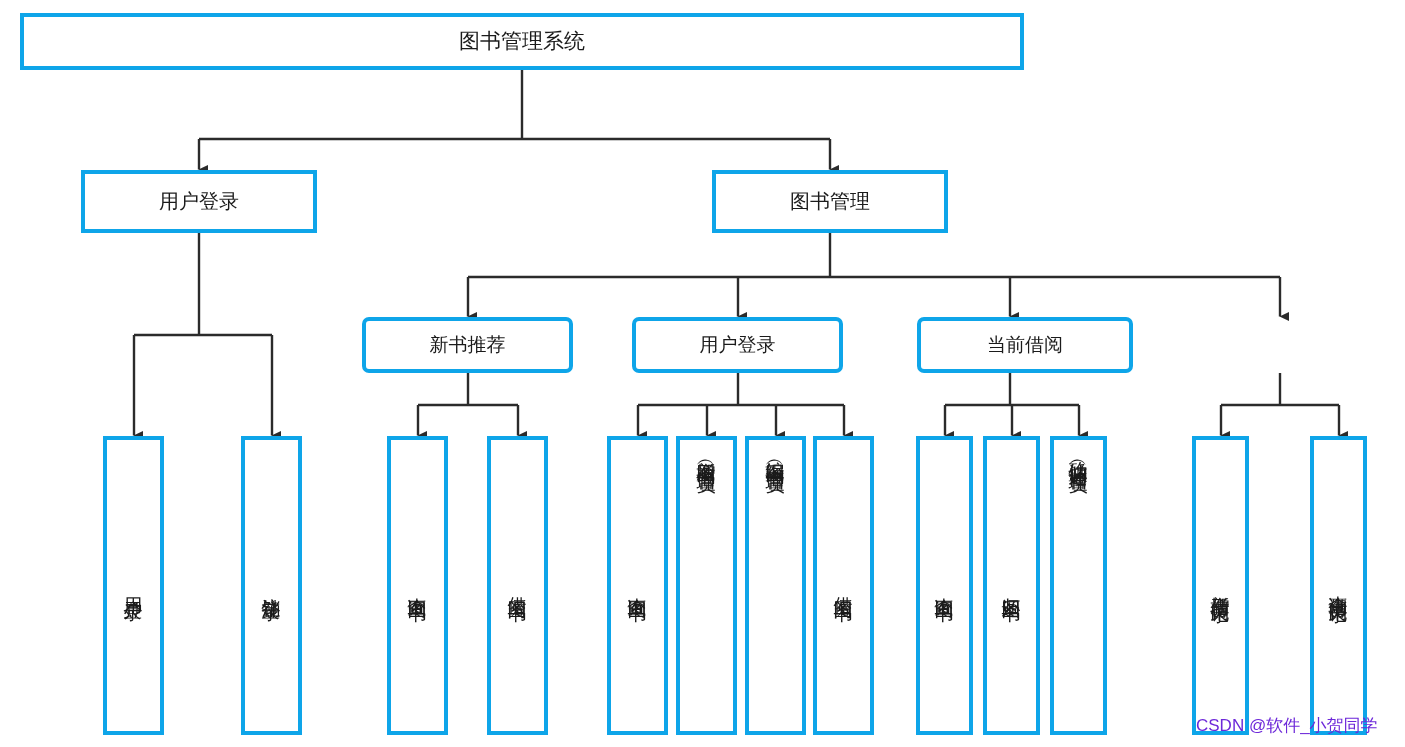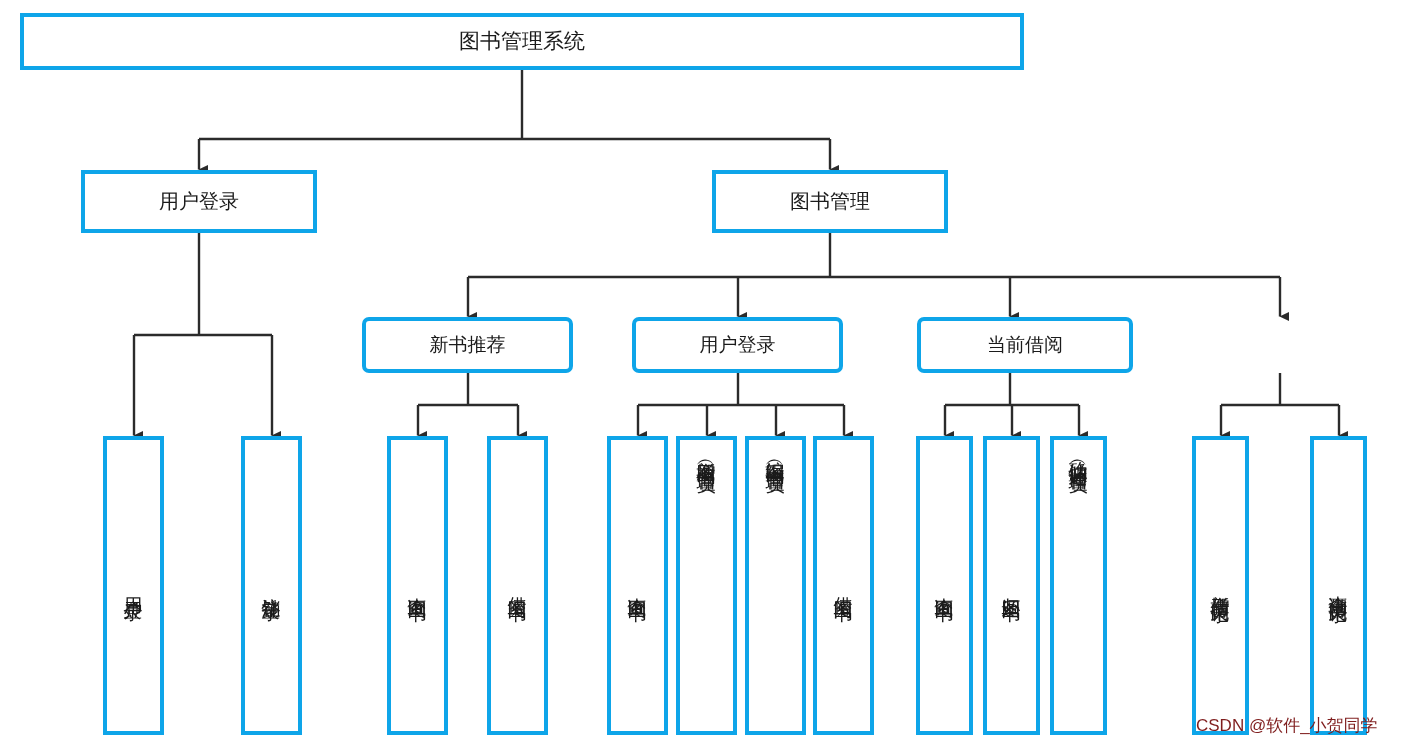--- a/index.html
+++ b/index.html
@@ -64,21 +64,21 @@
     line-height: 1.0;
     white-space: nowrap;
   }
   .node.leaf.leaf-mid {
     align-items: center;
     padding-top: 0;
   }
   .watermark {
     position: absolute;
     font-size: 17px;
-    color: #7f1d1d;
+    color: #6d28d9;
     white-space: nowrap;
     user-select: none;
   }
 </style>
 </head>
 <body>
 
 <div id="diagram-canvas">
 
   <svg id="edge-layer" width="1405" height="747" viewBox="0 0 1405 747" xmlns="http://www.w3.org/2000/svg">

